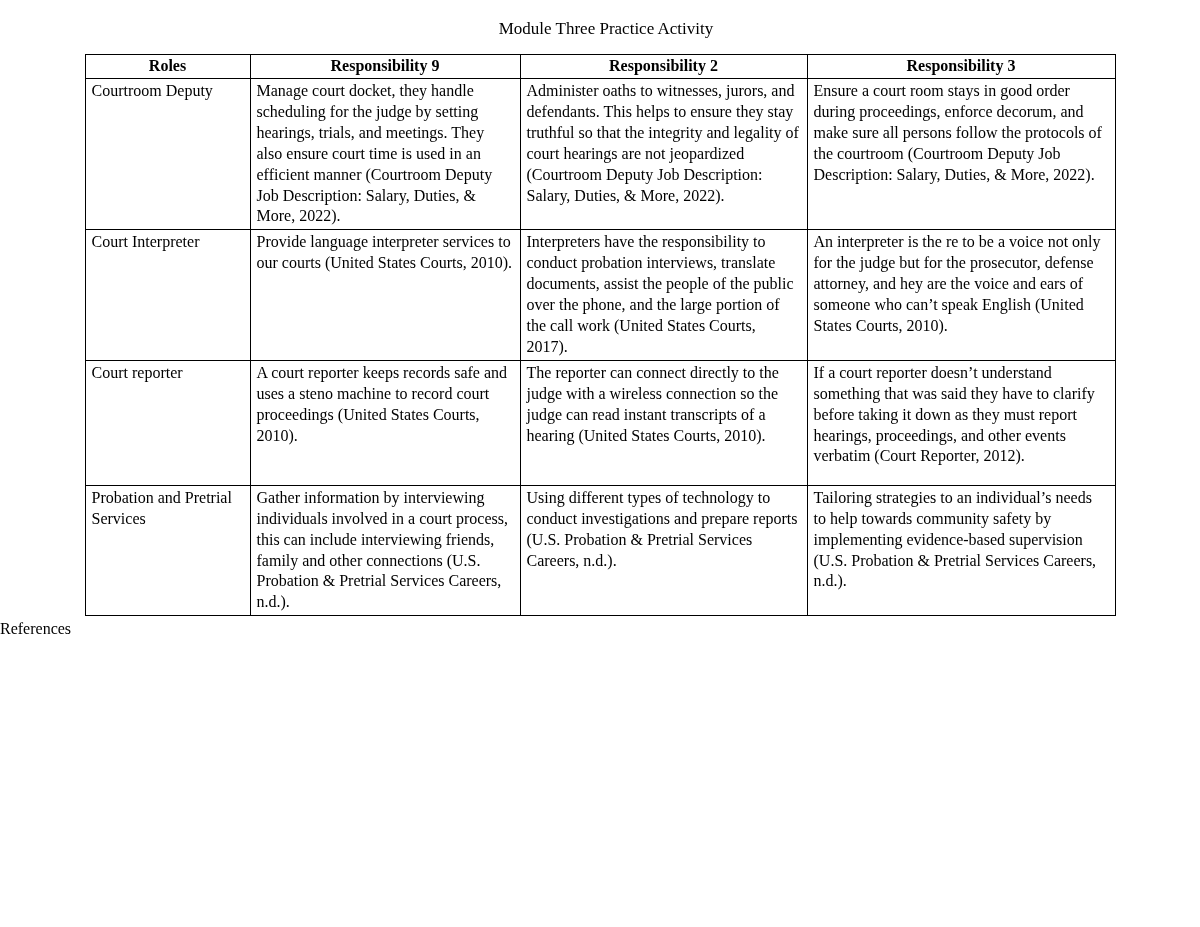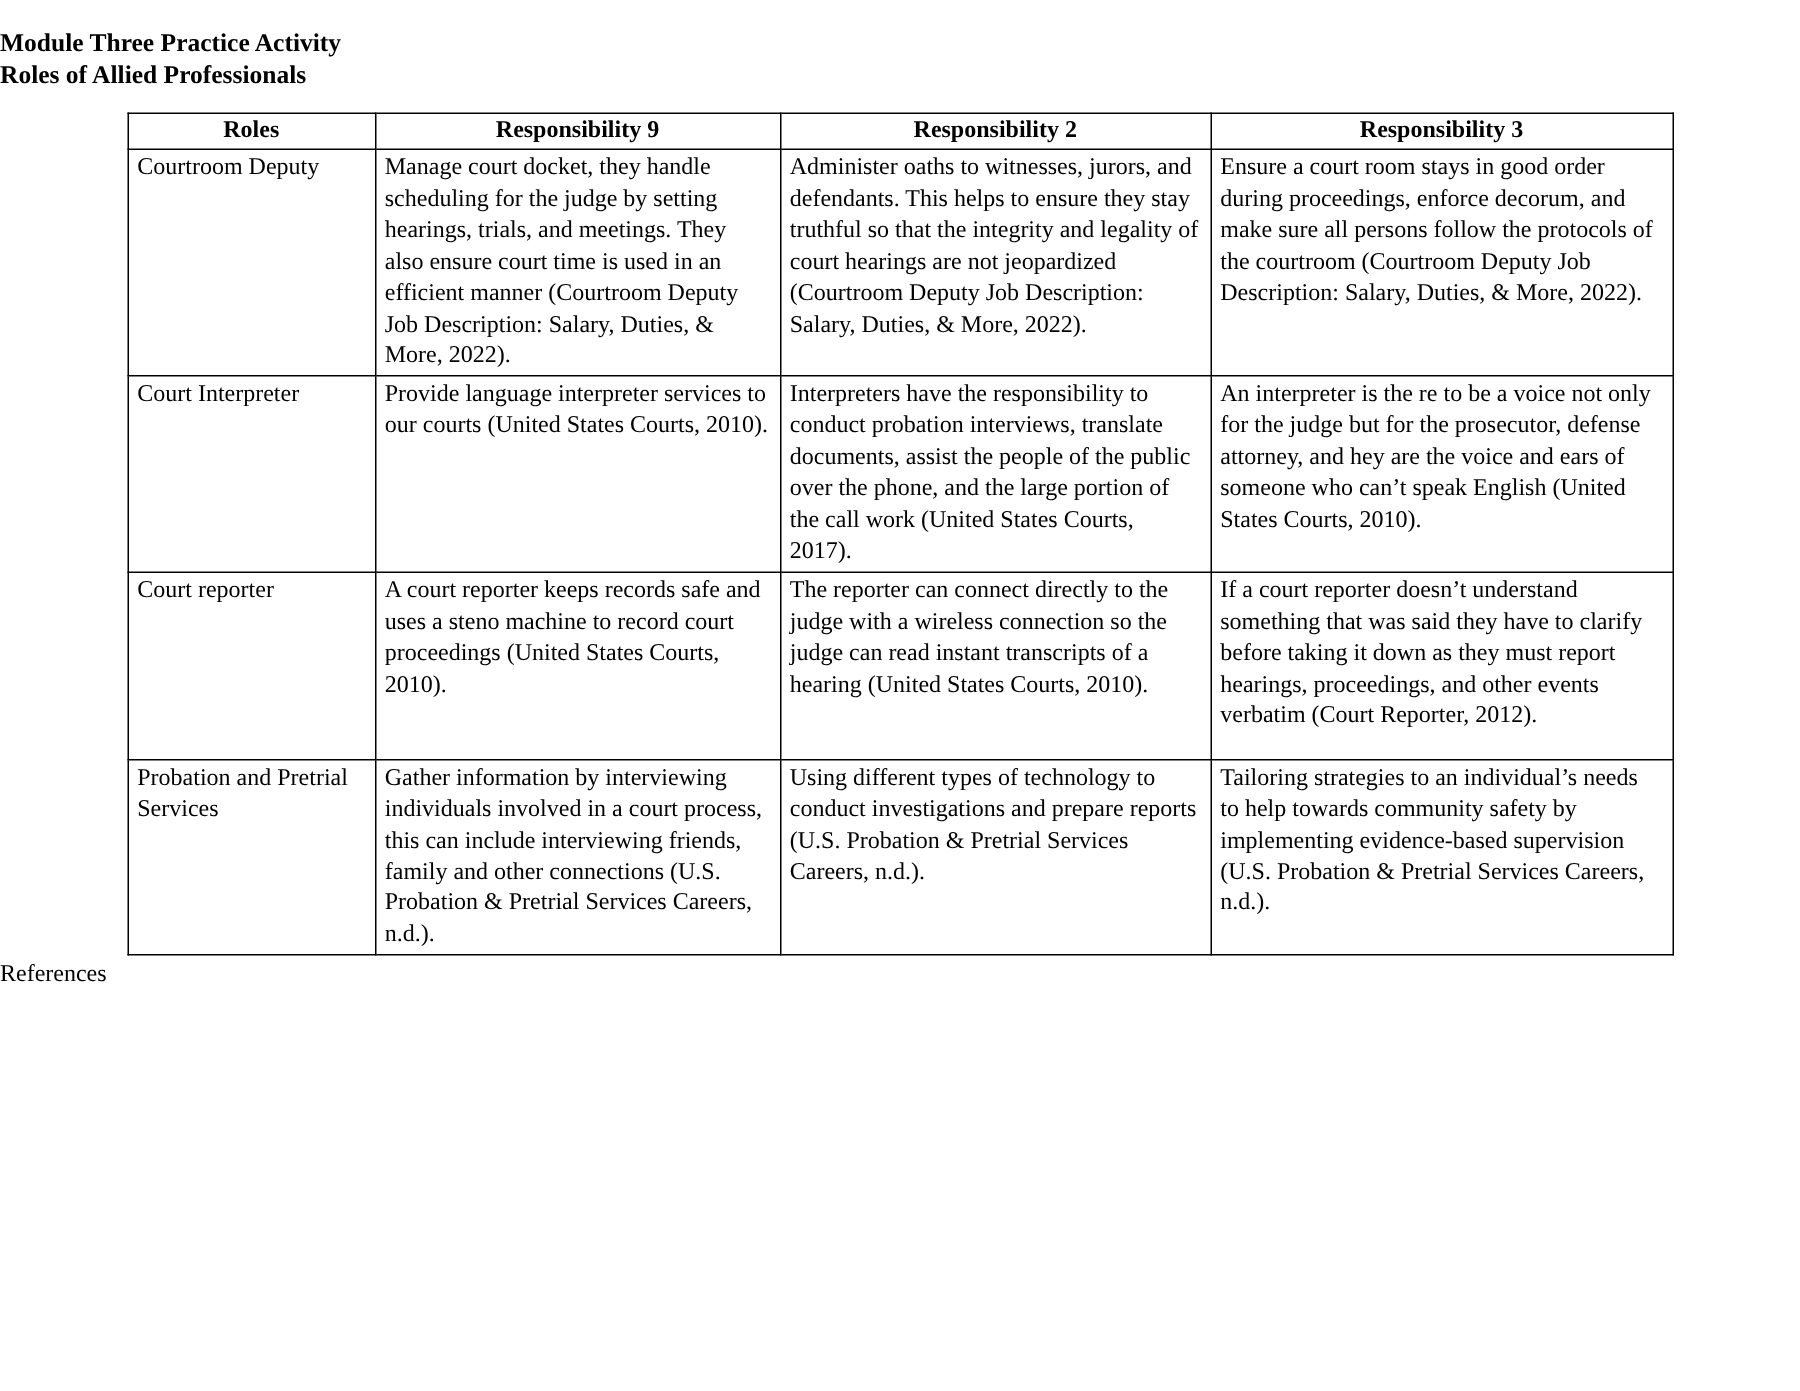--- a/index.html
+++ b/index.html
@@ -35,23 +35,25 @@
     font-weight: bold;
     font-size: 12.5px;
     line-height: 15px;
     color: #26476e;
     letter-spacing: 0.1px;
   }
 
   
   .doc-title {
     margin-top: 18px;
-    font-weight: bold;
+    text-align: center;
+    font-weight: normal;
     font-size: 17px;
     line-height: 21px;
+    padding-left: 12px;
   }
 
   
   table.roles {
     margin: 15px auto 0 auto;
     width: 1030px;
     border-collapse: collapse;
     table-layout: fixed;
   }
   table.roles col.c1 { width: 165px; }
@@ -88,21 +90,20 @@
   }
 </style>
 </head>
 <body>
 
 <div class="page">
 
 
   <div class="doc-title">
     <div>Module Three Practice Activity</div>
-    <div>Roles of Allied Professionals</div>
   </div>
 
   <table class="roles">
     <colgroup>
         <col class="c1">
         <col class="c2">
         <col class="c3">
         <col class="c4">
       </colgroup>
     <thead>

